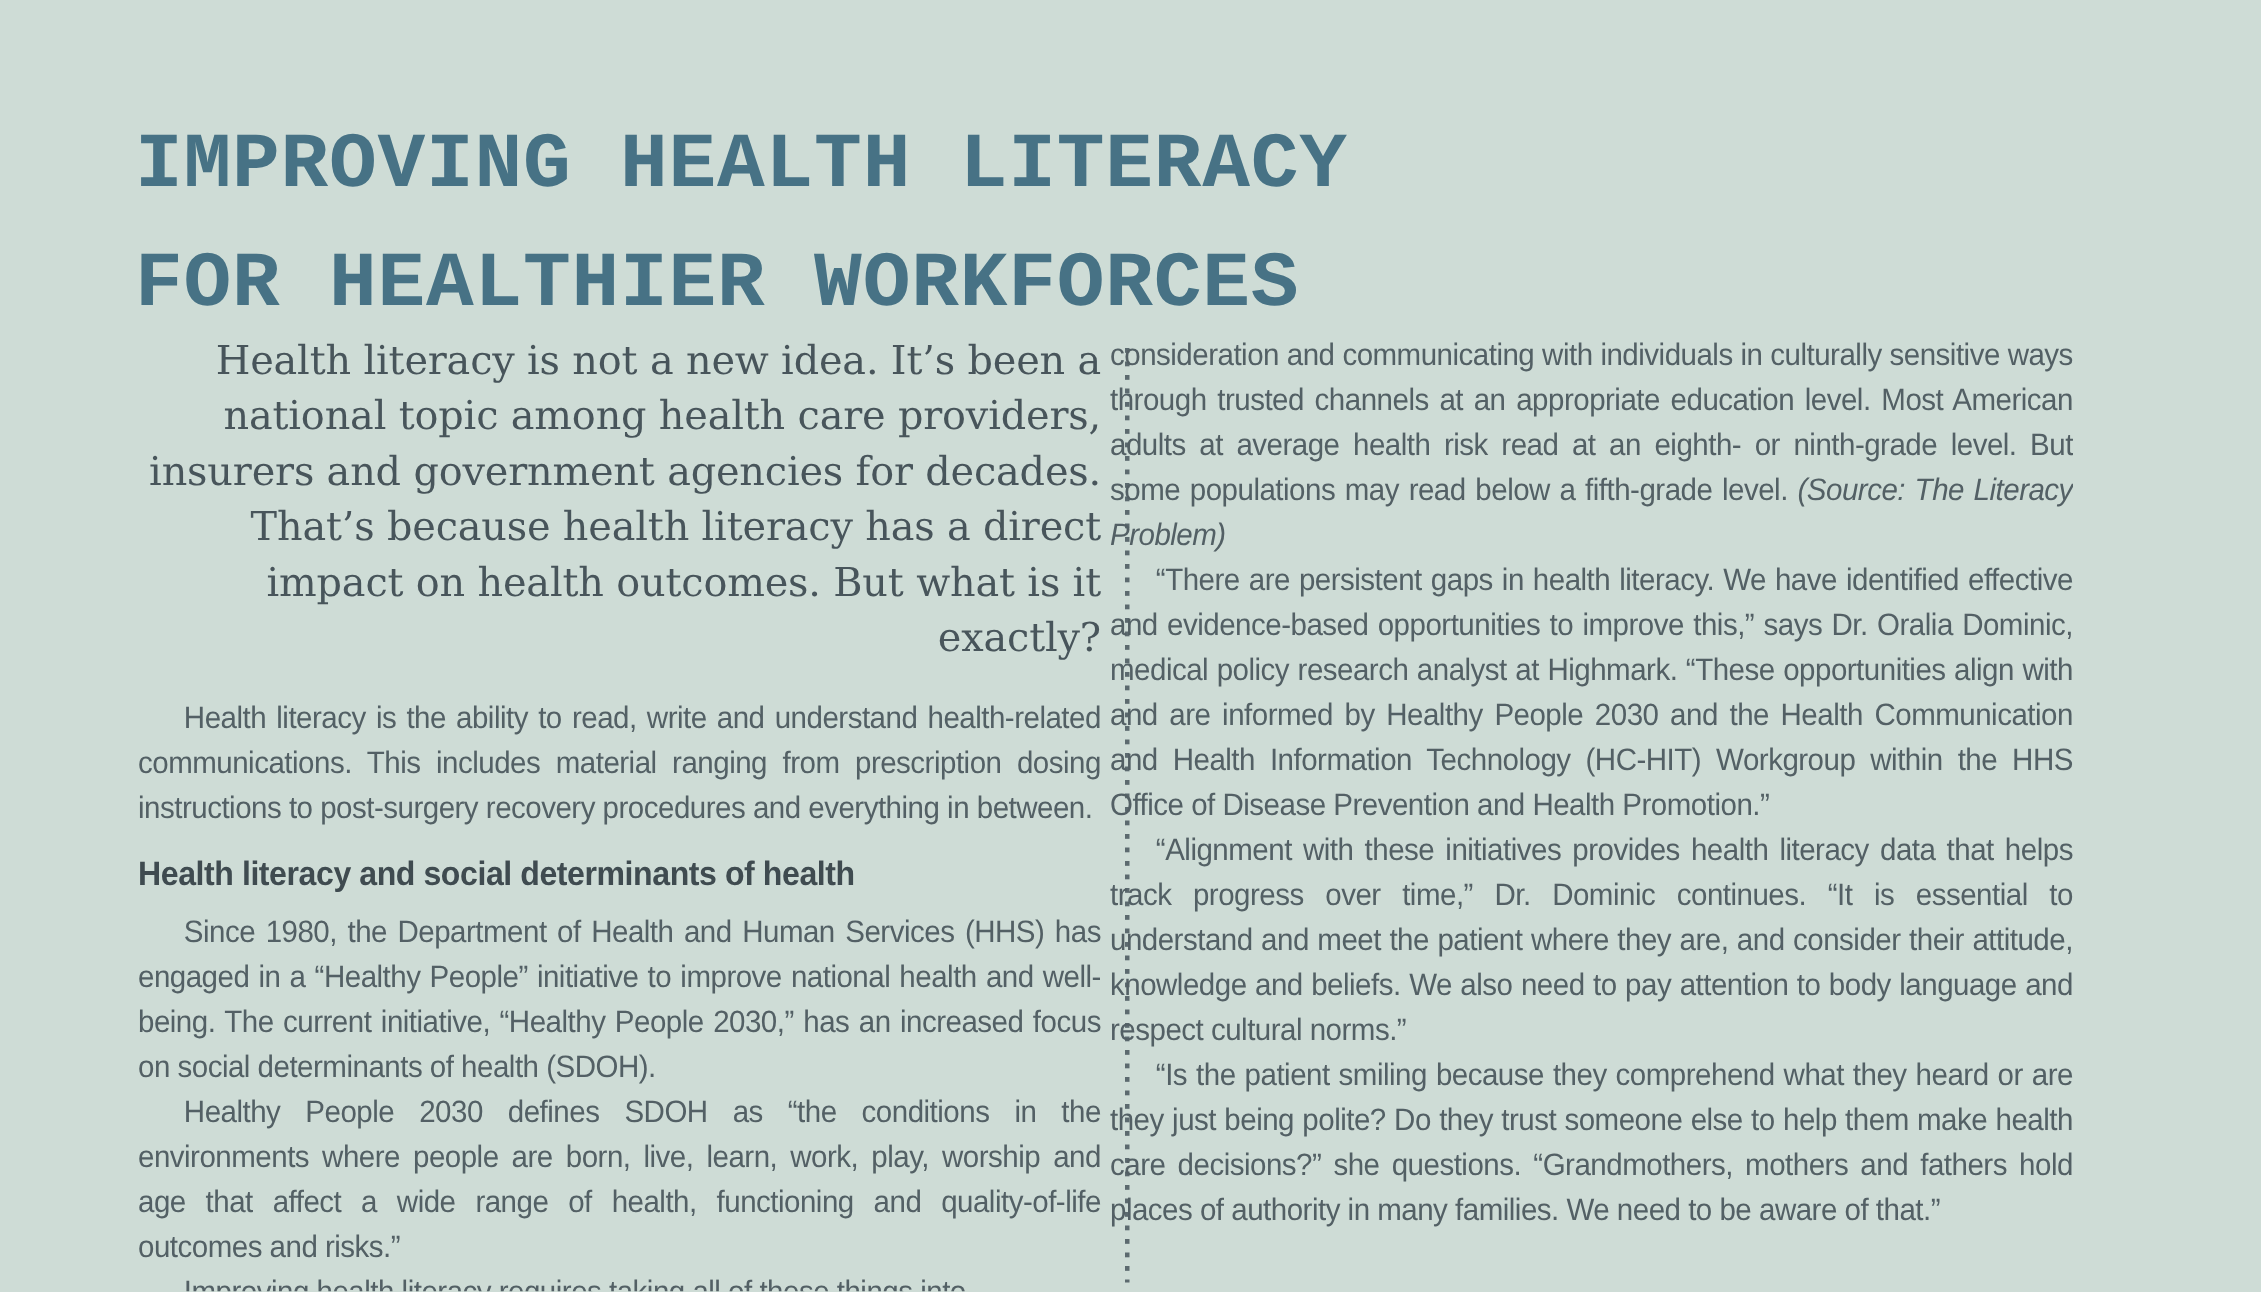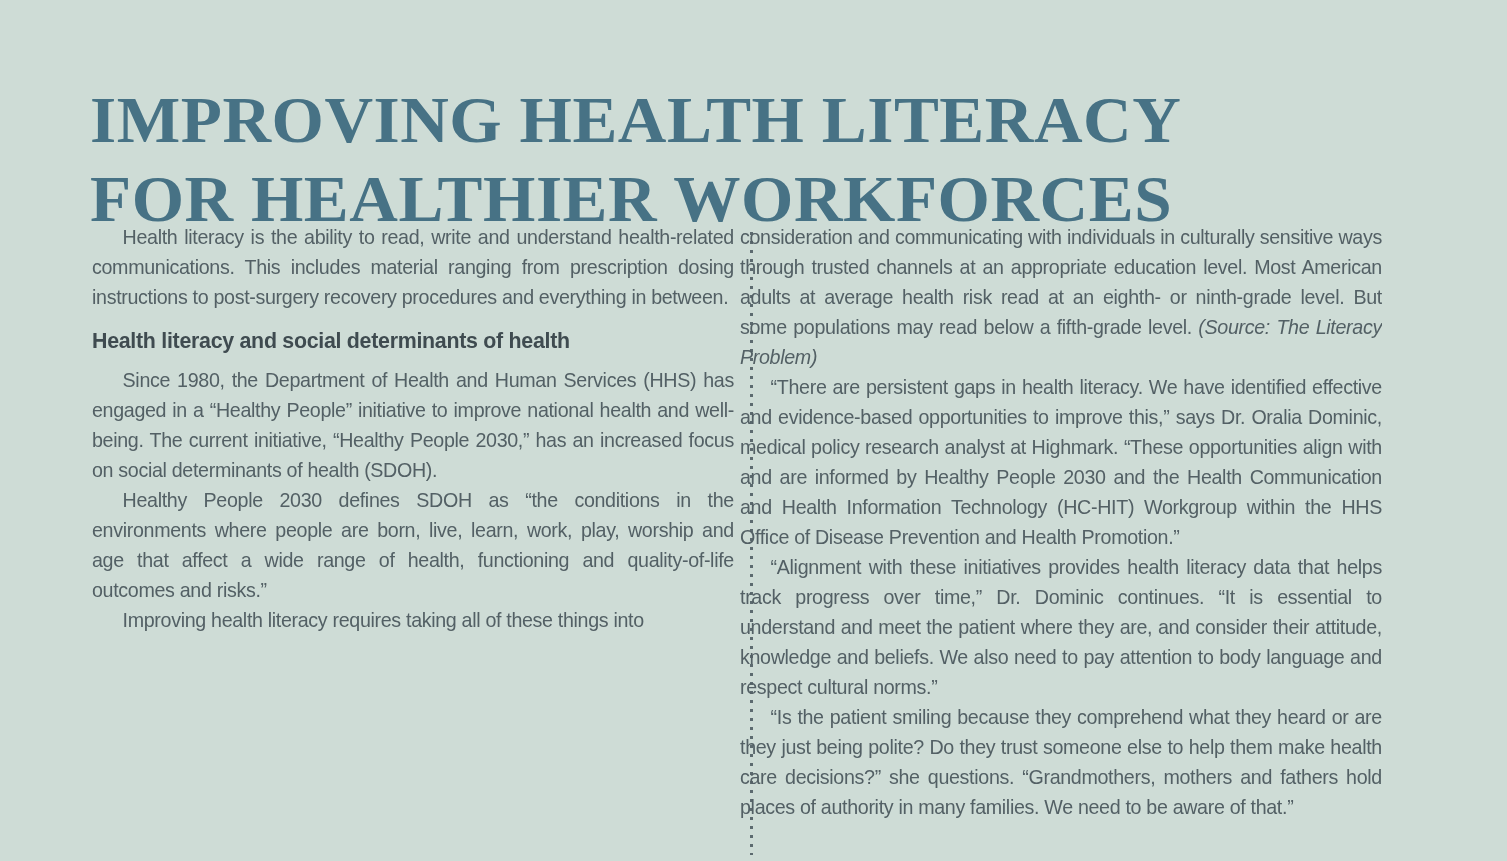--- a/index.html
+++ b/index.html
@@ -21,23 +21,23 @@
     background: #cedcd6;
   }
 
   
   .headline {
     position: absolute;
     left: 90px;
     top: 36px;
     width: 1330px;
     color: #477285;
-    font-family: Liberation Serif, serif;
+    font-family: Liberation Mono, monospace;
     font-weight: 700;
-    font-size: 66px;
+    font-size: 52px;
     line-height: 79px;
     letter-spacing: 0.5px;
     text-transform: uppercase;
     white-space: nowrap;
   }
   .headline-line {
     display: block;
     transform: scaleX(1.02);
     transform-origin: left center;
   }
@@ -125,20 +125,21 @@
 <div class="page">
 
   <h1 class="headline">
     <span class="headline-line">IMPROVING HEALTH LITERACY</span>
     <span class="headline-line">FOR HEALTHIER WORKFORCES</span>
   </h1>
 
   <div class="columns">
 
     <div class="col col-left">
+      <p class="deck">Health literacy is not a new idea. It’s been a national topic among health care providers, insurers and government agencies for decades. That’s because health literacy has a direct impact on health outcomes. But what is it exactly?</p>
       <p class="body-p">Health literacy is the ability to read, write and understand health-related communications. This includes material ranging from prescription dosing instructions to post-surgery recovery procedures and everything in between.</p>
       <h2 class="subhead">Health literacy and social determinants of health</h2>
       <p class="body-p">Since 1980, the Department of Health and Human Services (HHS) has engaged in a “Healthy People” initiative to improve national health and well-being. The current initiative, “Healthy People 2030,” has an increased focus on social determinants of health (SDOH).</p>
       <p class="body-p">Healthy People 2030 defines SDOH as “the conditions in the environments where people are born, live, learn, work, play, worship and age that affect a wide range of health, functioning and quality-of-life outcomes and risks.”</p>
       <p class="body-p">Improving health literacy requires taking all of these things into</p>
     </div>
 
     <div class="col-divider"></div>
 
     <div class="col col-right">

